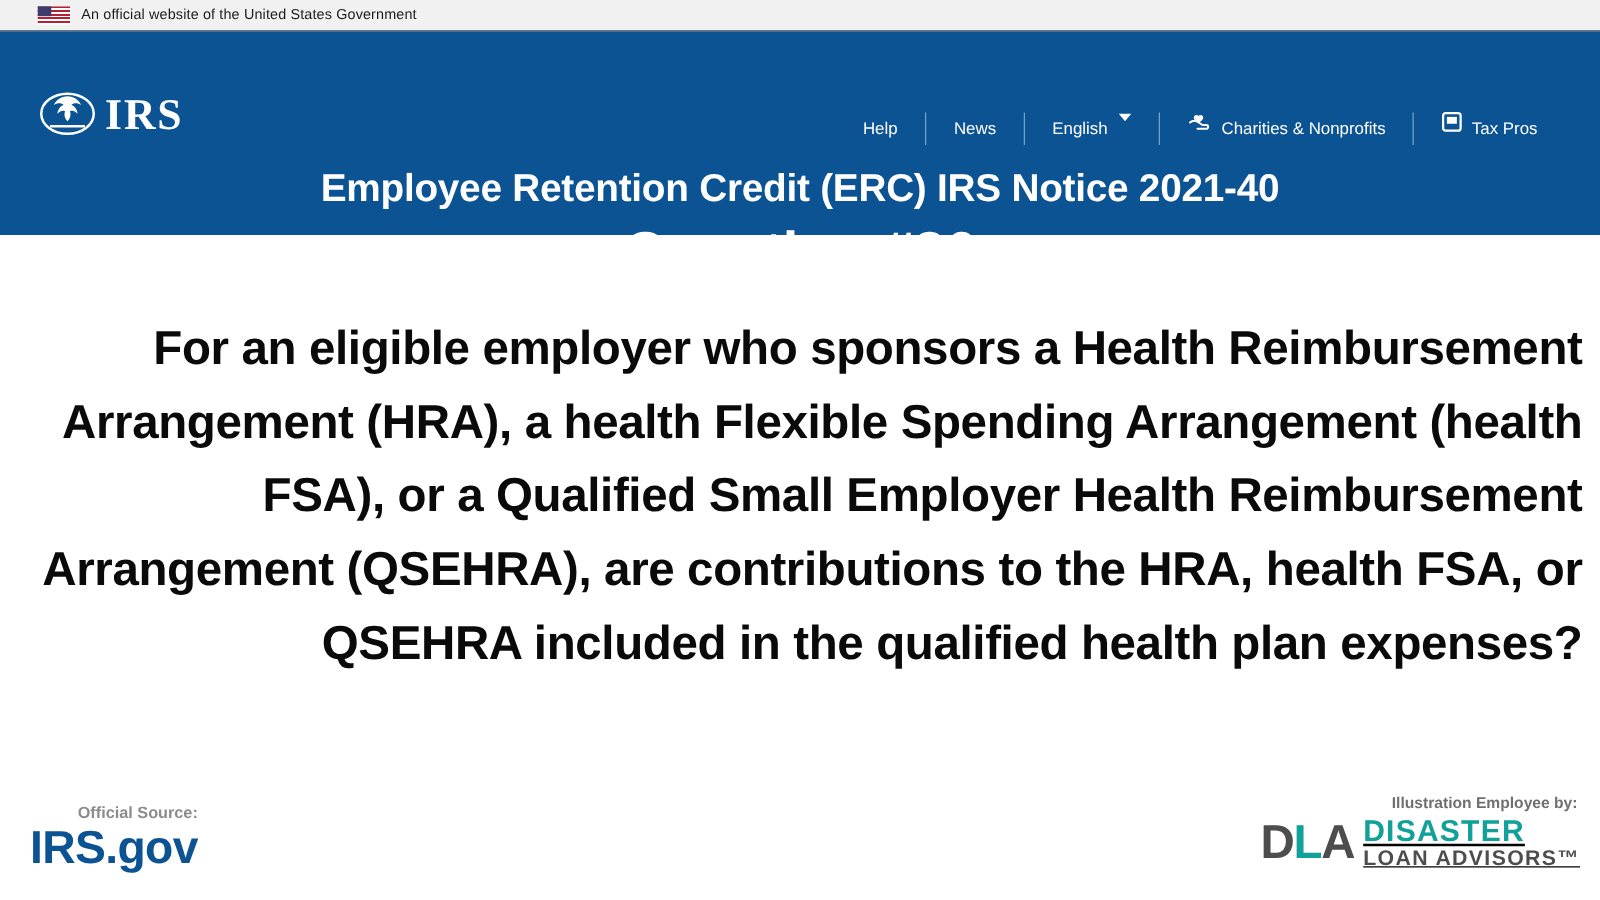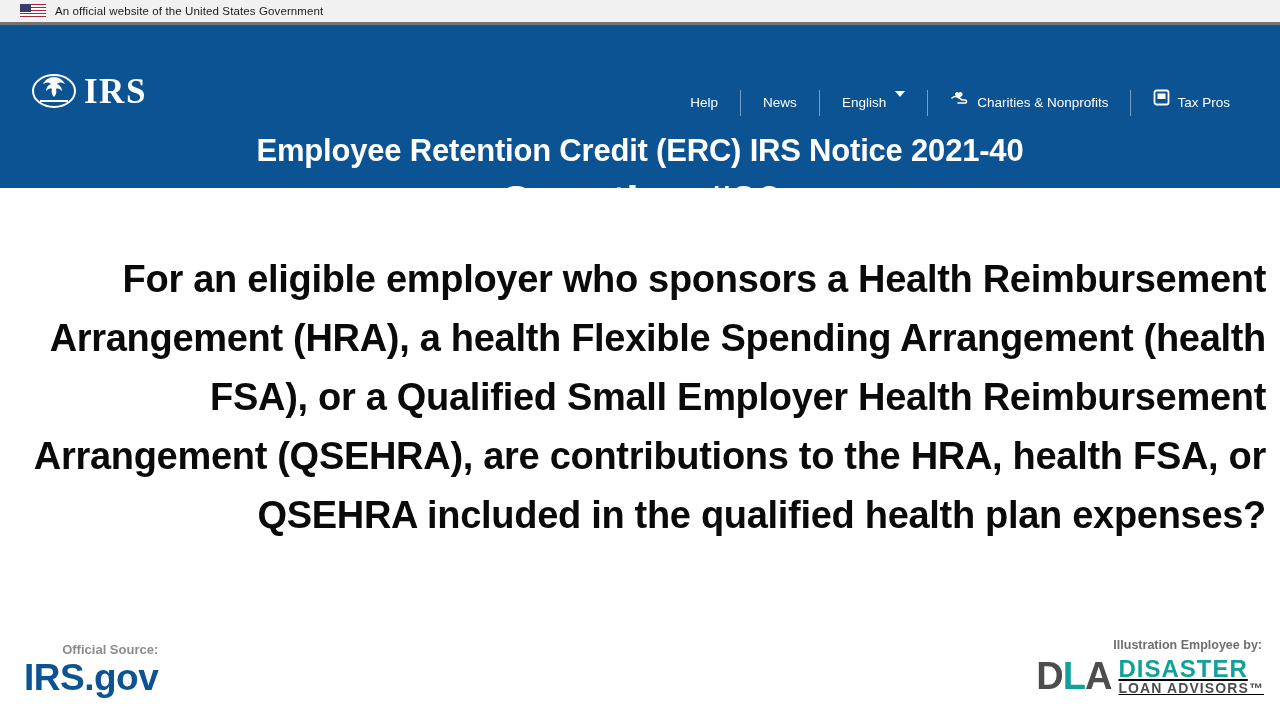--- a/index.html
+++ b/index.html
@@ -14,24 +14,24 @@
     position: relative;
     width: 1280px;
     height: 720px;
     background: #ffffff;
   }
 
   
   .gov-banner {
     height: 25px;
     background: #f1f1f1;
-    border-bottom: 3px solid #737373;
+    border-bottom: 1px solid #737373;
     display: flex;
     align-items: center;
-    padding-left: 20px;
+    padding-left: 30px;
     gap: 9px;
   }
   .flag {
     width: 26px;
     height: 15px;
     position: relative;
     display: block;
     background: #ffffff;
     border: 0;
     overflow: hidden;
@@ -218,21 +218,21 @@
     text-decoration: underline;
   }
   .dla-text .t1 {
     font-size: 24px;
     font-weight: bold;
     letter-spacing: 1px;
     color: #12a19a;
     display: block;
   }
   .dla-text .t2 {
-    font-size: 14px;
+    font-size: 17px;
     font-weight: bold;
     letter-spacing: 1.1px;
     color: #4d4d4d;
     display: block;
   }
 </style>
 </head>
 <body>
 
 <div class="page">

